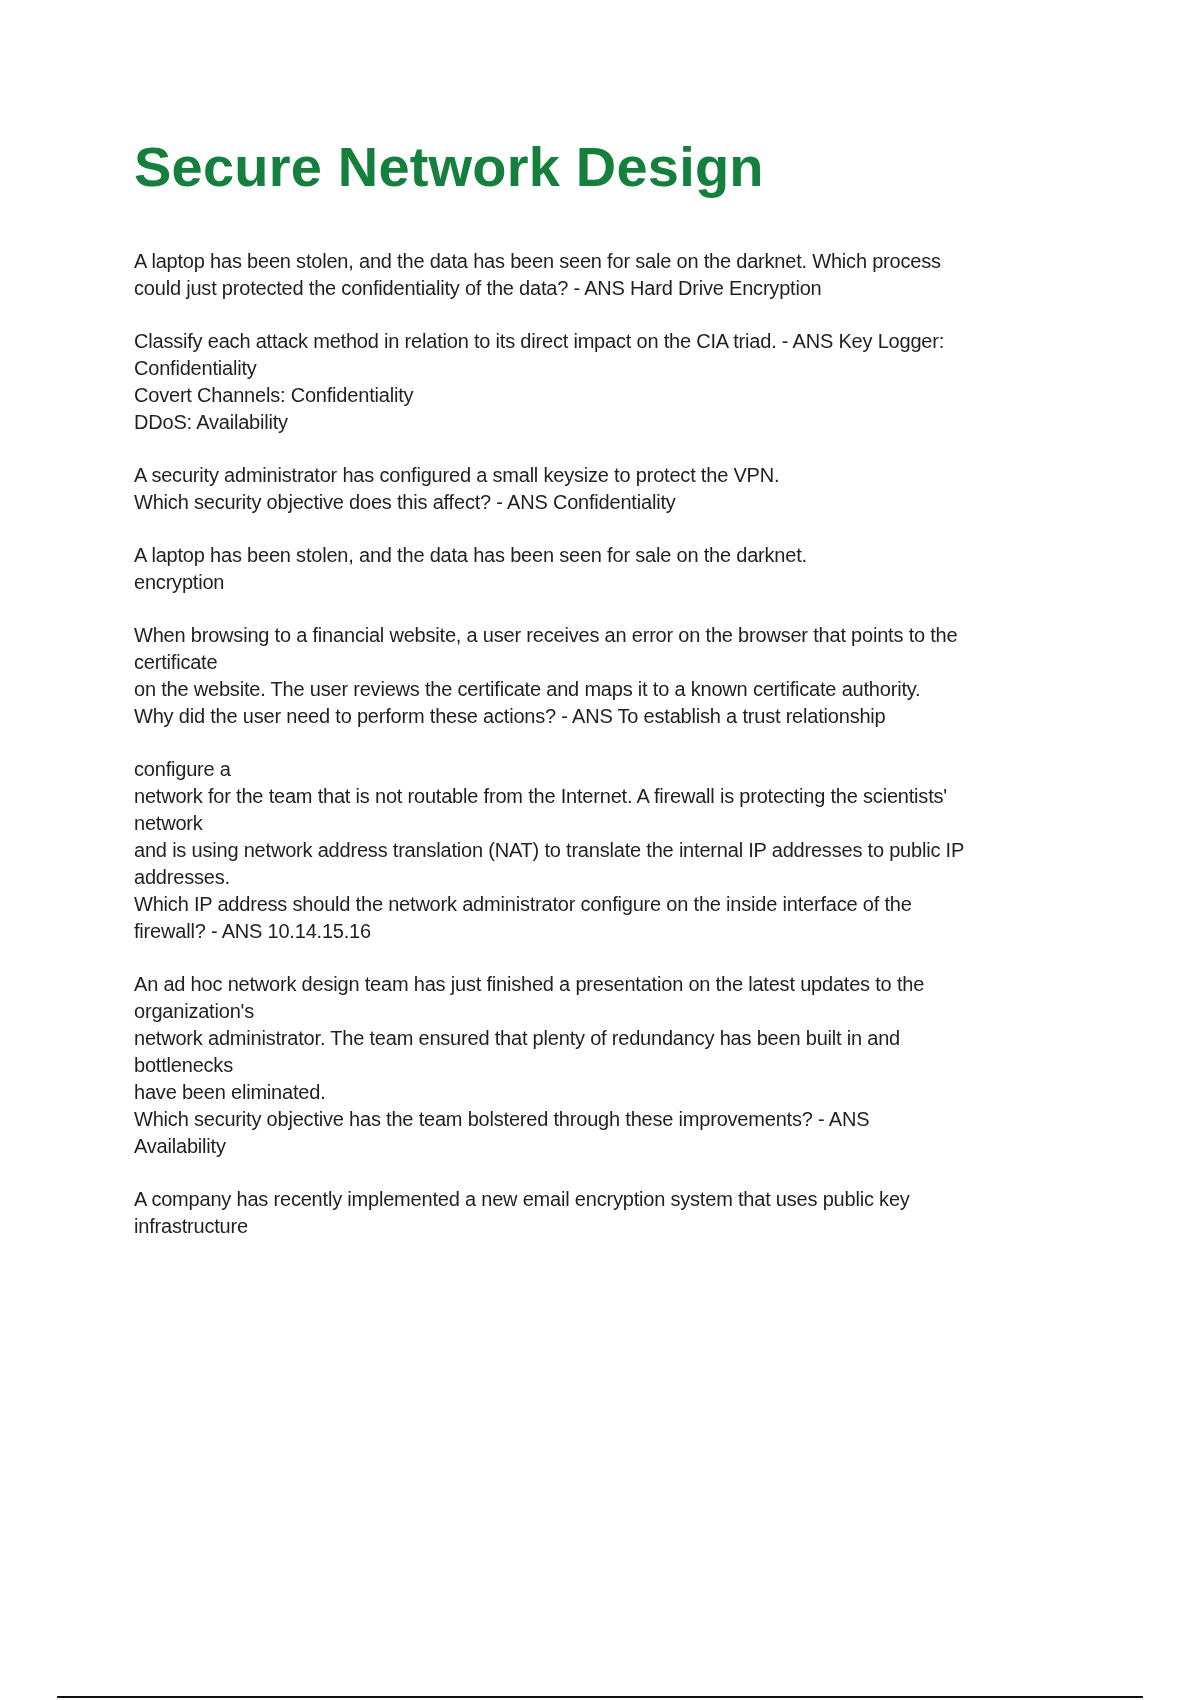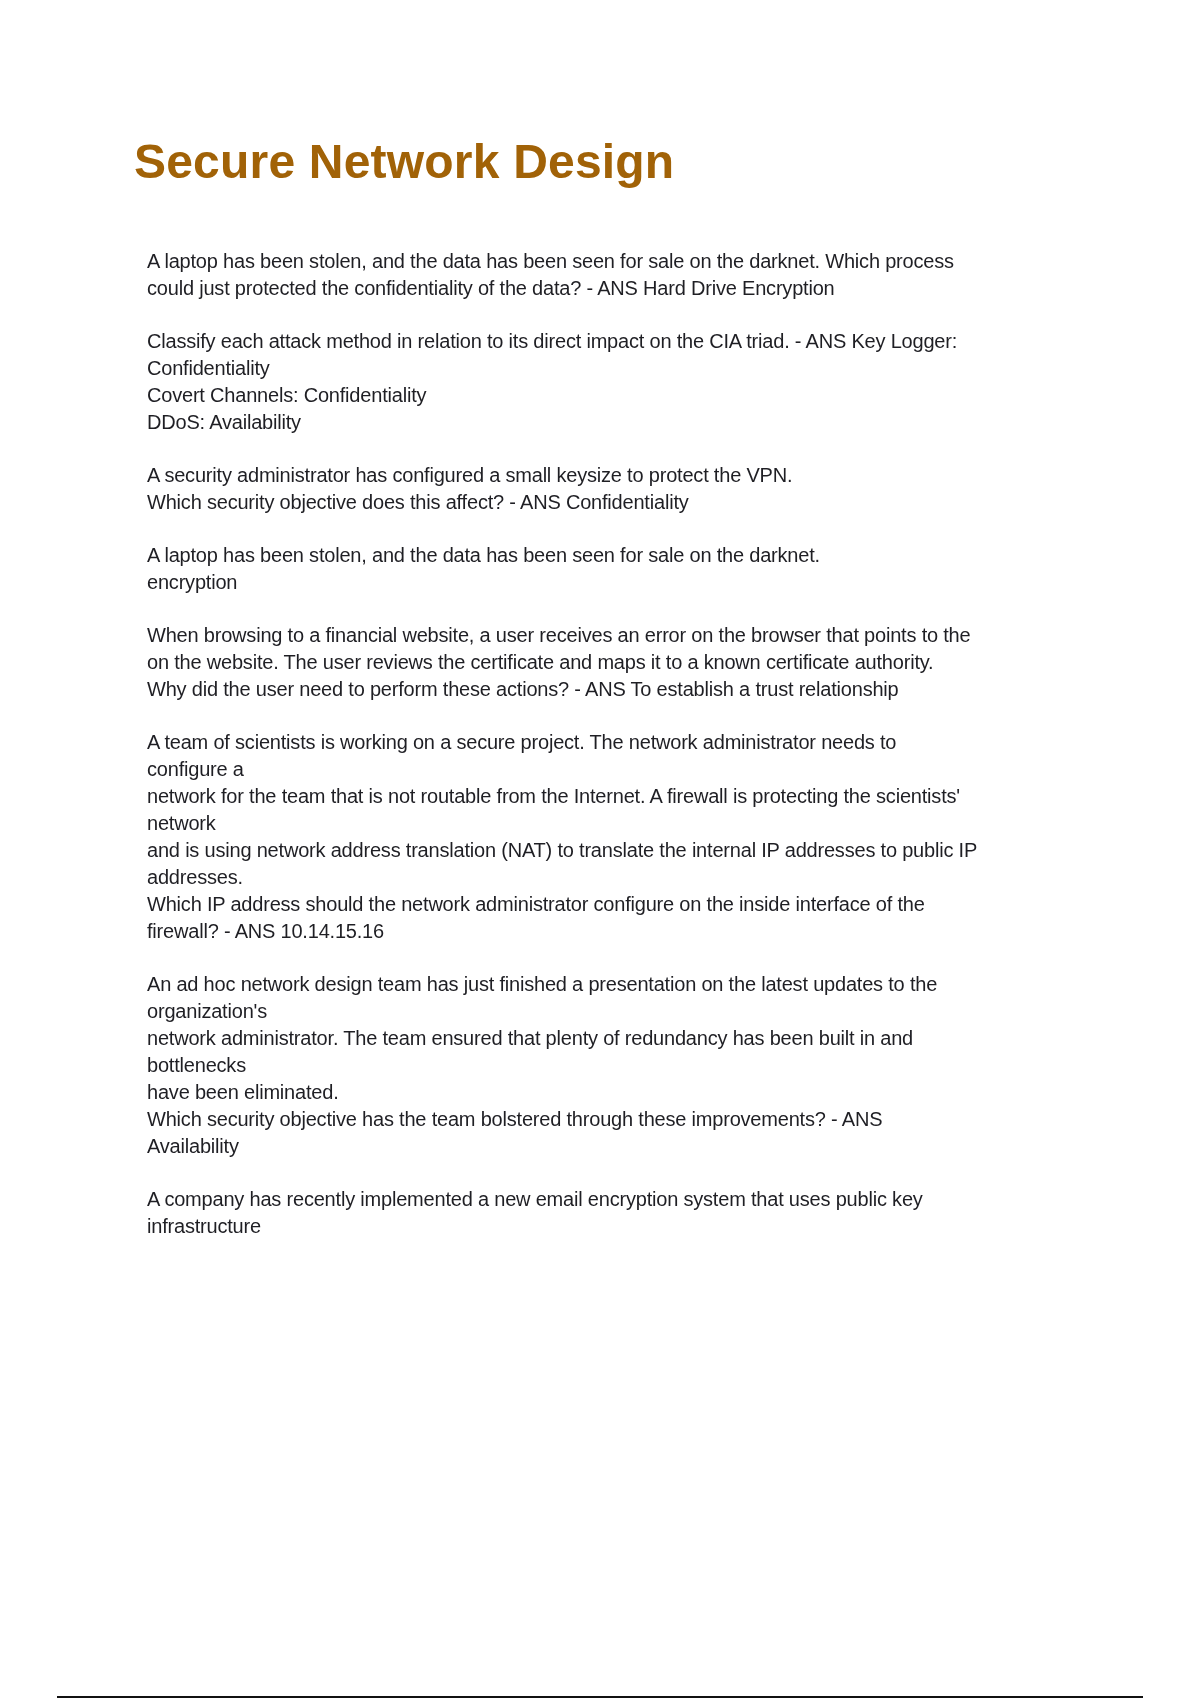--- a/index.html
+++ b/index.html
@@ -1,20 +1,20 @@
 <!DOCTYPE html>
 <html><head>
 <meta charset="utf-8">
 <style>
   html, body { margin: 0; padding: 0; background: #ffffff; }
   body { width: 1200px; height: 1700px; position: relative; overflow: hidden;
          font-family: "Liberation Sans", sans-serif; color: #1f1f24; }
   .title { position: absolute; left: 134px; top: 134px; margin: 0;
-           font-size: 48px; font-weight: bold; color: #a16207; letter-spacing: 0.2px; }
-  .content { position: absolute; left: 147px; top: 248px; width: 900px; }
+           font-size: 56px; font-weight: bold; color: #15803d; letter-spacing: 0.2px; }
+  .content { position: absolute; left: 134px; top: 248px; width: 900px; }
   .para { margin: 0 0 26px 0; }
   .line { display: block; font-size: 20px; line-height: 27px; white-space: nowrap; letter-spacing: -0.2px; }
   .footer-rule { position: absolute; left: 57px; top: 1696px; width: 1086px; height: 2px; background: #111; }
 </style>
 </head>
 <body>
 
 <h1 class="title">Secure Network Design</h1>
 
 <div class="content">
@@ -31,25 +31,25 @@
   <div class="para">
     <span class="line">A security administrator has configured a small keysize to protect the VPN.</span>
     <span class="line">Which security objective does this affect? - ANS Confidentiality</span>
   </div>
   <div class="para">
     <span class="line">A laptop has been stolen, and the data has been seen for sale on the darknet.</span>
     <span class="line">encryption</span>
   </div>
   <div class="para">
     <span class="line">When browsing to a financial website, a user receives an error on the browser that points to the</span>
+    <span class="line">certificate</span>
     <span class="line">on the website. The user reviews the certificate and maps it to a known certificate authority.</span>
     <span class="line">Why did the user need to perform these actions? - ANS To establish a trust relationship</span>
   </div>
   <div class="para">
-    <span class="line">A team of scientists is working on a secure project. The network administrator needs to</span>
     <span class="line">configure a</span>
     <span class="line">network for the team that is not routable from the Internet. A firewall is protecting the scientists'</span>
     <span class="line">network</span>
     <span class="line">and is using network address translation (NAT) to translate the internal IP addresses to public IP</span>
     <span class="line">addresses.</span>
     <span class="line">Which IP address should the network administrator configure on the inside interface of the</span>
     <span class="line">firewall? - ANS 10.14.15.16</span>
   </div>
   <div class="para">
     <span class="line">An ad hoc network design team has just finished a presentation on the latest updates to the</span>

